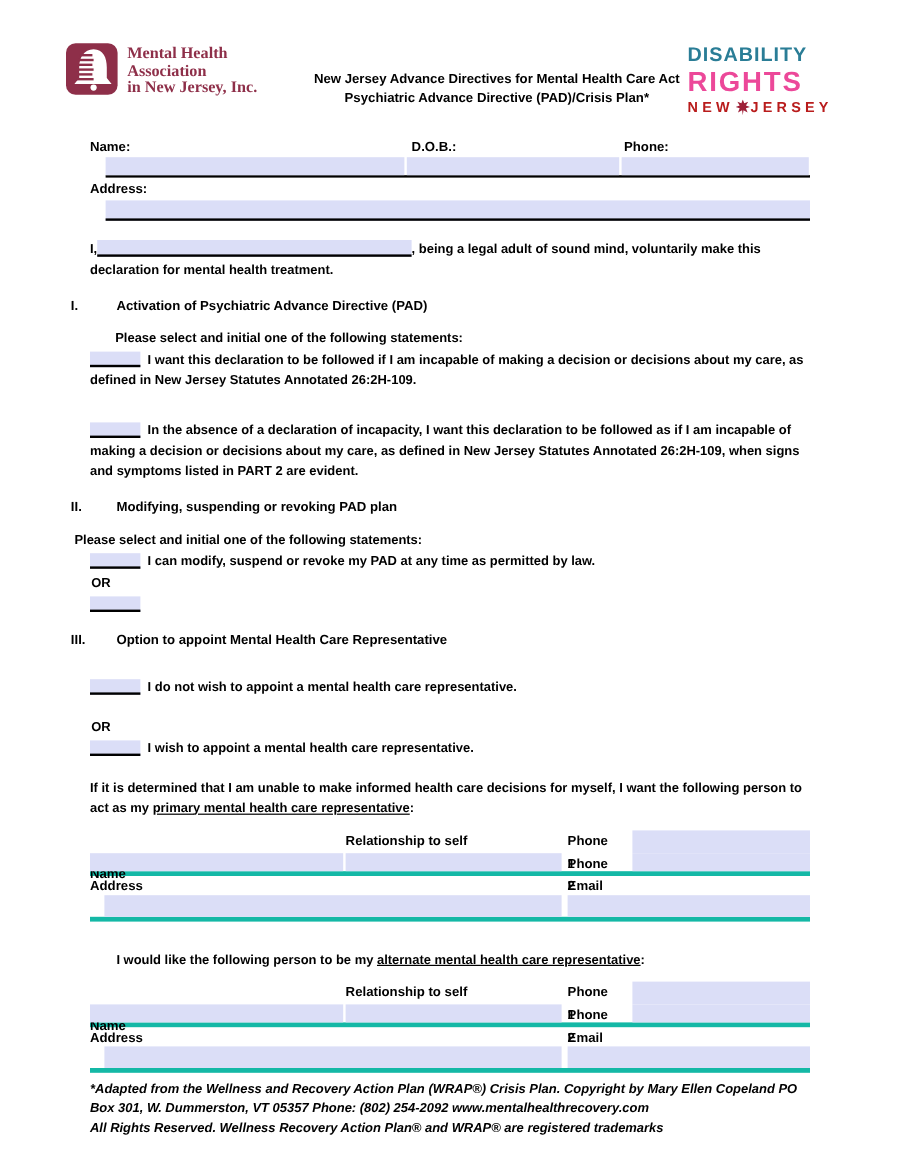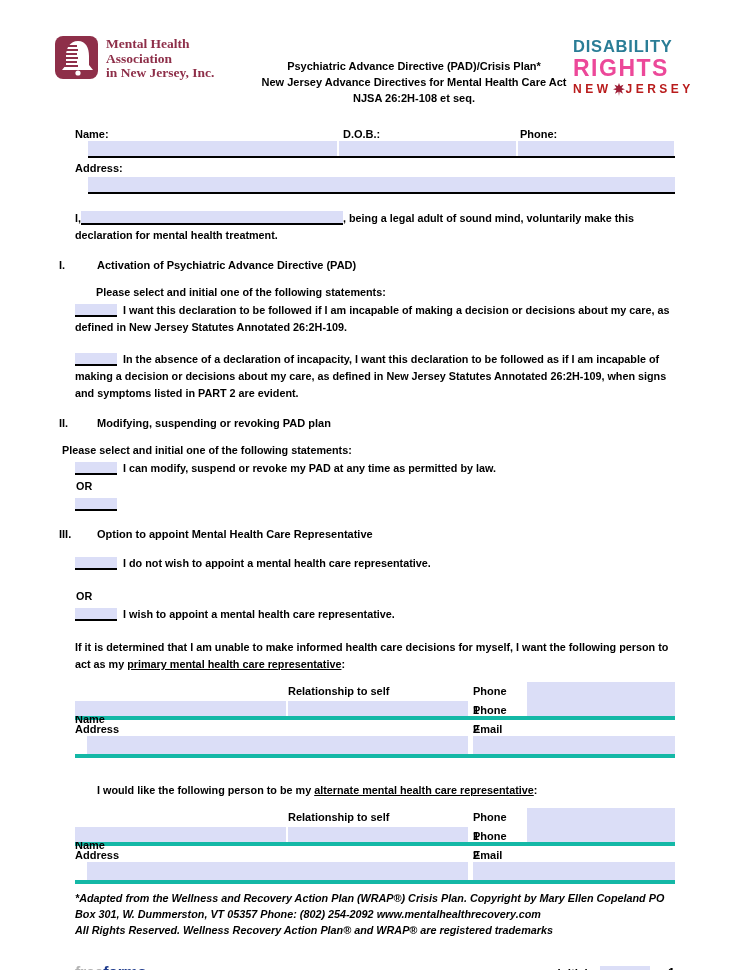--- a/index.html
+++ b/index.html
@@ -31,21 +31,21 @@
   .decl { margin:16px 75px 0 75px; line-height:17px; width:604px; }
   .inline-field { display:inline-block; width:262px; height:14px; background:#dbdef7; border-bottom:2px solid #000; vertical-align:-3px; }
   
   .sec-head { display:flex; margin:15px 55px 0 55px; font-size:11px; }
   .sec-num { width:42px; padding-left:4px; }
   .sec-body { margin:0 75px 0 75px; width:604px; line-height:17px; }
   .intro-1 { margin-left:21px; margin-top:13px; }
   .intro-2 { margin-left:-13px; margin-top:13px; }
   .initial-field { display:inline-block; width:42px; height:13px; background:#dbdef7; border-bottom:2px solid #000; margin-right:6px; vertical-align:-3px; }
   .stmt { margin-top:1px; }
-  .stmt-gap { margin-top:15px; }
+  .stmt-gap { margin-top:25px; }
   .or { margin-top:1px; margin-left:1px; }
   .or-gap { margin-top:16px; }
   .rep-intro { margin-top:16px; line-height:17px; }
   .u { text-decoration:underline; }
   
   .rep-table { width:600px; margin-top:9px; font-size:11px; }
   .t-row { display:flex; height:19px; }
   .t-underline { border-bottom:4px solid #14b8a6; }
   .lbl { line-height:19px; }
   .c-name-lbl { width:213px;margin-top:28px; } .c-rel-lbl { width:185px; } .c-ph-lbl { width:42px; line-height:19px; }
@@ -89,23 +89,22 @@
           </g>
         </svg>
       </span>
       <div class="mha-text">
         <div>Mental Health</div>
         <div>Association</div>
         <div>in New Jersey, Inc.</div>
       </div>
     </div>
     <div class="title-block">
+      <div>New Jersey Advance Directives for Mental Health Care Act</div>
       <div>Psychiatric Advance Directive (PAD)/Crisis Plan*</div>
-      <div>New Jersey Advance Directives for Mental Health Care Act</div>
-      <div>NJSA 26:2H-108 et seq.</div>
     </div>
     <div class="drnj">
       <div class="drnj-w1">DISABILITY</div>
       <div class="drnj-w2">RIGHTS</div>
       <div class="drnj-w3">
         <span>NEW</span>
         <span style="margin:0 1px; display:inline-flex;">
           <svg width="12" height="13" viewBox="0 0 12 13">
             <path d="M6,0 L7.2,3 L10.5,1.8 L8.6,5 L12,6.2 L8.6,7.2 L10,10.8 L6.6,8.8 L6,13 L5.4,8.8 L2,10.8 L3.4,7.2 L0,6.2 L3.4,5 L1.5,1.8 L4.8,3 Z" fill="#9e2038"></path>
           </svg>

